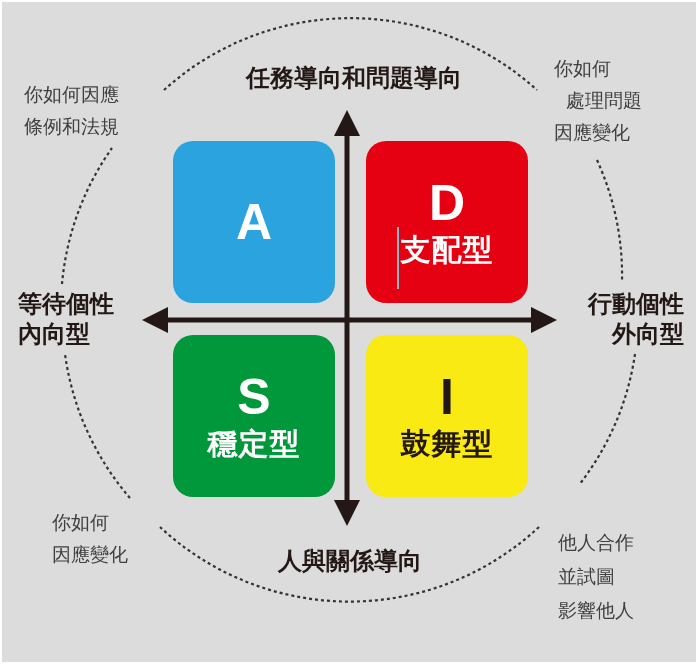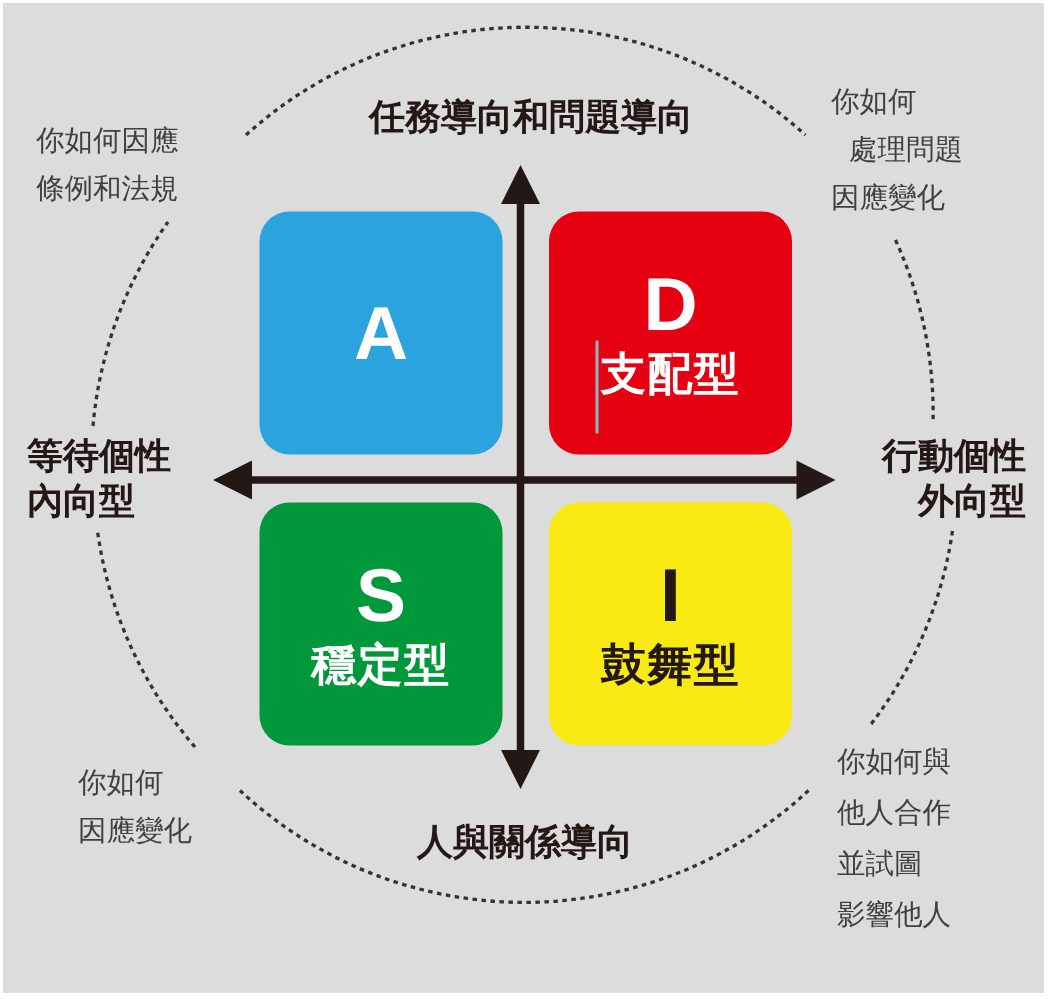--- a/index.html
+++ b/index.html
@@ -85,18 +85,17 @@
   <div class="lbl" style="left:22px; top:78px;">你如何因應</div>
   <div class="lbl" style="left:22px; top:110px;">條例和法規</div>
 
   <div class="lbl" style="left:552px; top:52px;">你如何</div>
   <div class="lbl" style="left:564px; top:84px;">處理問題</div>
   <div class="lbl" style="left:552px; top:116px;">因應變化</div>
 
   <div class="lbl" style="left:50px; top:506px;">你如何</div>
   <div class="lbl" style="left:50px; top:538px;">因應變化</div>
 
-  <div class="lbl" style="left:556px; top:492px;">你如何與</div>
   <div class="lbl" style="left:556px; top:526px;">他人合作</div>
   <div class="lbl" style="left:556px; top:560px;">並試圖</div>
   <div class="lbl" style="left:556px; top:594px;">影響他人</div>
 
 </div>
 
 </body></html>

